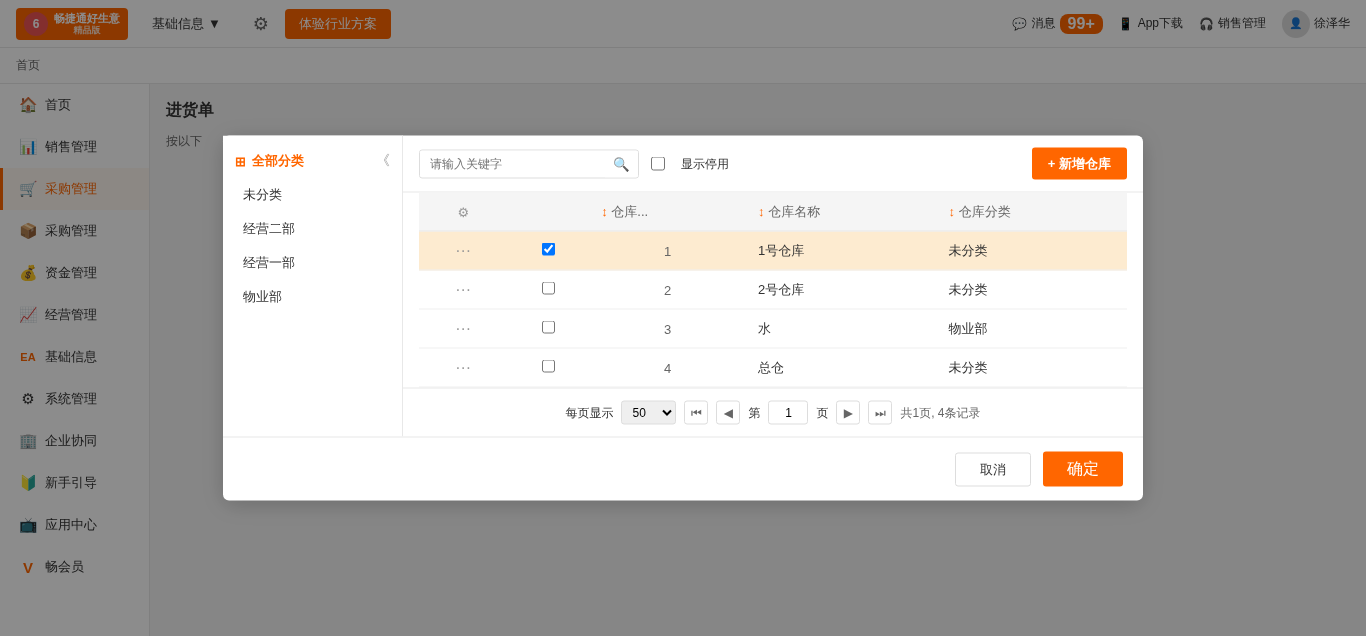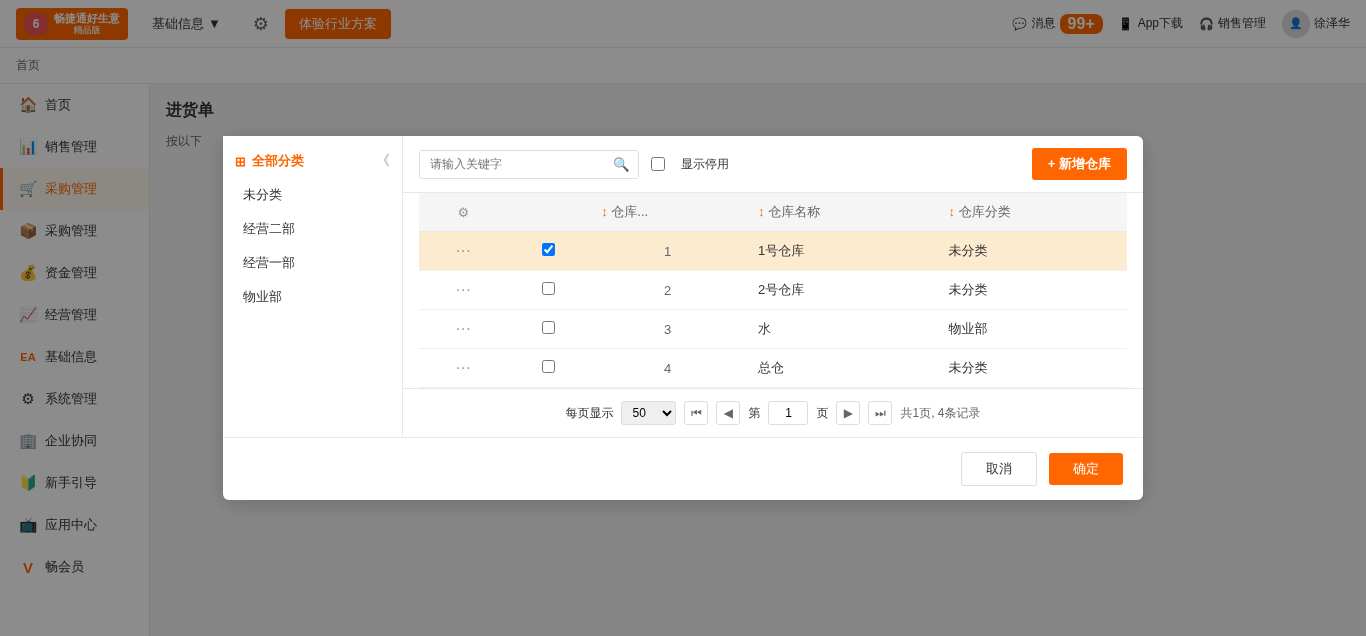--- a/index.html
+++ b/index.html
@@ -205,21 +205,21 @@
     .modal-footer {
       display: flex; align-items: center; justify-content: flex-end;
       gap: 12px; padding: 14px 20px; border-top: 1px solid #e8e8e8;
     }
     .cancel-btn {
       padding: 7px 24px; border: 1px solid #ddd; background: #fff;
       border-radius: 3px; cursor: pointer; font-size: 13px; color: #333;
     }
     .confirm-btn {
       padding: 7px 24px; background: #f60; color: #fff; border: none;
-      border-radius: 3px; cursor: pointer; font-size: 13px;
+      border-radius: 3px; cursor: pointer; font-size: 16px;
     }
   </style>
 </head>
 <body>
 
 <div class="overlay"></div>
 
 <div class="top-nav">
   <div class="logo-area">
     <div class="logo-icon">6</div>

